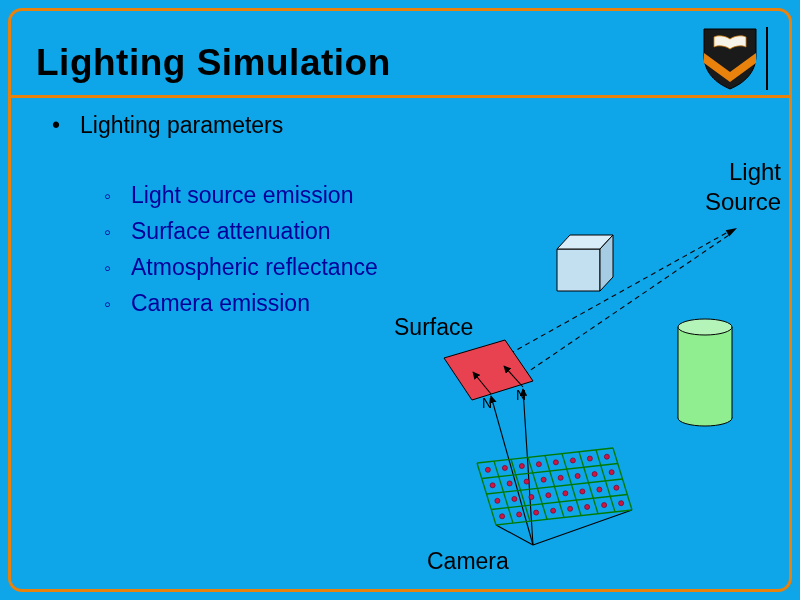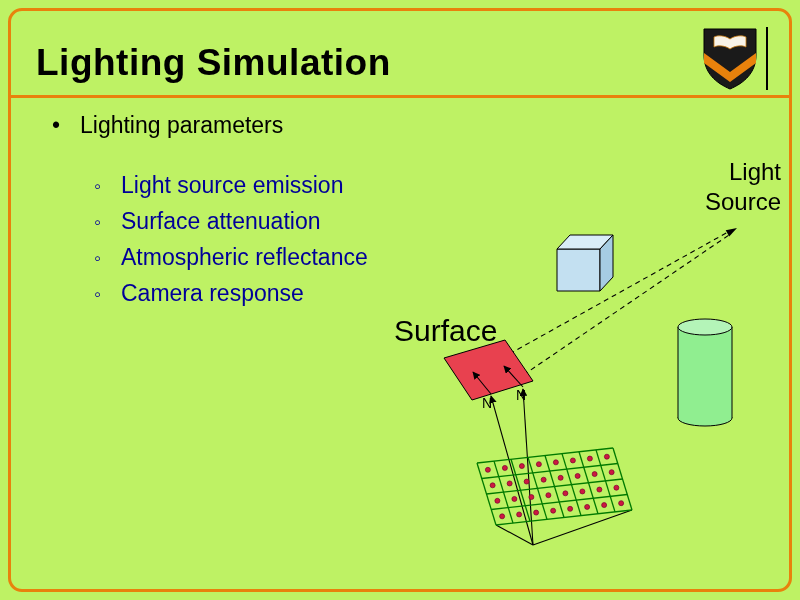--- a/index.html
+++ b/index.html
@@ -1,28 +1,28 @@
 <!DOCTYPE html>
 <html><head>
 <meta charset="utf-8">
 <style>
   html,body{margin:0;padding:0}
   body{width:800px;height:600px;background:#fff;font-family:"Liberation Sans",sans-serif;color:#000}
-  .slide{position:relative;width:800px;height:600px;background:#bef264;overflow:hidden}
+  .slide{position:relative;width:800px;height:600px;background:#0ea5e9;overflow:hidden}
   .frame{position:absolute;inset:8px;border:3px solid #e8820c;border-radius:14px;pointer-events:none}
   .rule{position:absolute;left:8px;top:95px;width:784px;height:3px;background:#e8820c}
   .title{position:absolute;left:36px;top:42px;font-size:37px;font-weight:bold;letter-spacing:.5px;white-space:nowrap}
   .logo{position:absolute;left:701px;top:27px;width:58px;height:64px}
   .logo-bar{position:absolute;left:766px;top:27px;width:2px;height:63px;background:#000}
   .main-bullet{position:absolute;left:52px;top:112px;font-size:23px;white-space:nowrap}
   .main-bullet .mk{display:inline-block;width:28px}
-  .sub-list{position:absolute;left:86px;top:160px;margin:8px;padding:0;list-style:none;font-size:23px;line-height:35px}
+  .sub-list{position:absolute;left:86px;top:160px;margin:18px;padding:0;list-style:none;font-size:23px;line-height:35px}
   .sub-list li{white-space:nowrap}
   .sub-list .smk{display:inline-block;width:27px;font-size:20px}
-  .lbl{position:absolute;font-size:30px;white-space:normal}
+  .lbl{position:absolute;font-size:23px;white-space:normal}
   .lbl-light{left:687px;top:157px;width:94px;text-align:right;font-size:24px;line-height:30px}
   .lbl-surface{left:394px;top:314px}
   .lbl-camera{left:427px;top:548px}
   .diagram{position:absolute;left:0;top:0;width:800px;height:600px;pointer-events:none;font-family:inherit}
 </style>
 </head>
 <body>
 
 <div class="slide">
 
@@ -42,21 +42,21 @@
     <span class="mk">•</span><span>Lighting parameters</span>
   </div>
   <ul class="sub-list" style="color: rgb(0, 0, 153);">
     <li>
       <span class="smk">◦</span><span>Light source emission</span></li>
     <li>
       <span class="smk">◦</span><span>Surface attenuation</span></li>
     <li>
       <span class="smk">◦</span><span>Atmospheric reflectance</span></li>
     <li>
-      <span class="smk">◦</span><span>Camera response</span></li>
+      <span class="smk">◦</span><span>Camera emission</span></li>
   </ul>
 
   <svg class="diagram" viewBox="0 0 800 600">
     <defs>
       <marker id="ah" viewBox="0 0 10 10" refX="9" refY="5" markerWidth="7" markerHeight="7" orient="auto">
         <path d="M0,0 L10,5 L0,10 Z" fill="#000"></path>
       </marker>
     </defs>
 
     <g>
@@ -141,14 +141,15 @@
         <circle cx="604.125" cy="505.0625" r="2.5" fill="#CC1840" stroke="#7a0030" stroke-width="0.7"></circle>
         <circle cx="606.875" cy="456.6875" r="2.5" fill="#CC1840" stroke="#7a0030" stroke-width="0.7"></circle>
         <circle cx="611.625" cy="472.1875" r="2.5" fill="#CC1840" stroke="#7a0030" stroke-width="0.7"></circle>
         <circle cx="616.375" cy="487.6875" r="2.5" fill="#CC1840" stroke="#7a0030" stroke-width="0.7"></circle>
         <circle cx="621.125" cy="503.1875" r="2.5" fill="#CC1840" stroke="#7a0030" stroke-width="0.7"></circle>
       </g>
   </svg>
 
   <div class="lbl lbl-light">Light Source</div>
   <div class="lbl lbl-surface">Surface</div>
+  <div class="lbl lbl-camera">Camera</div>
 
 </div>
 
 </body></html>

